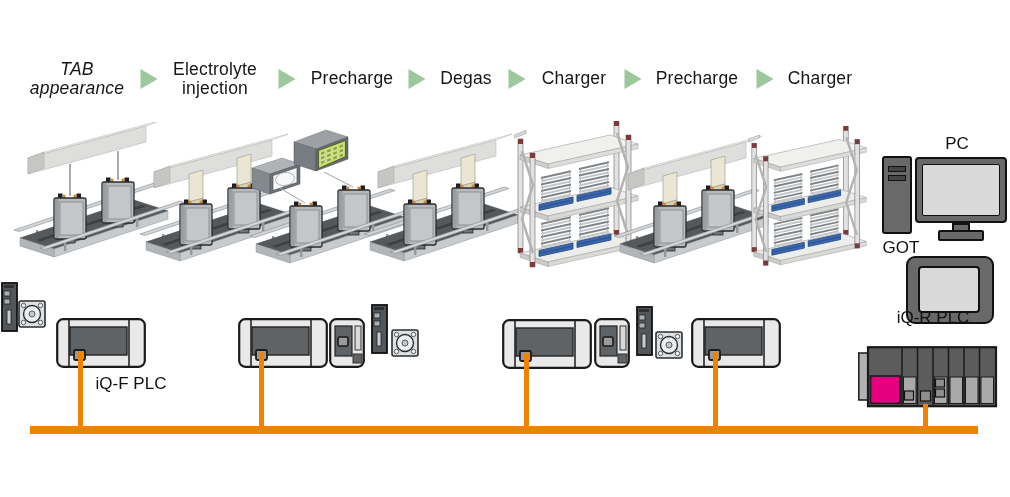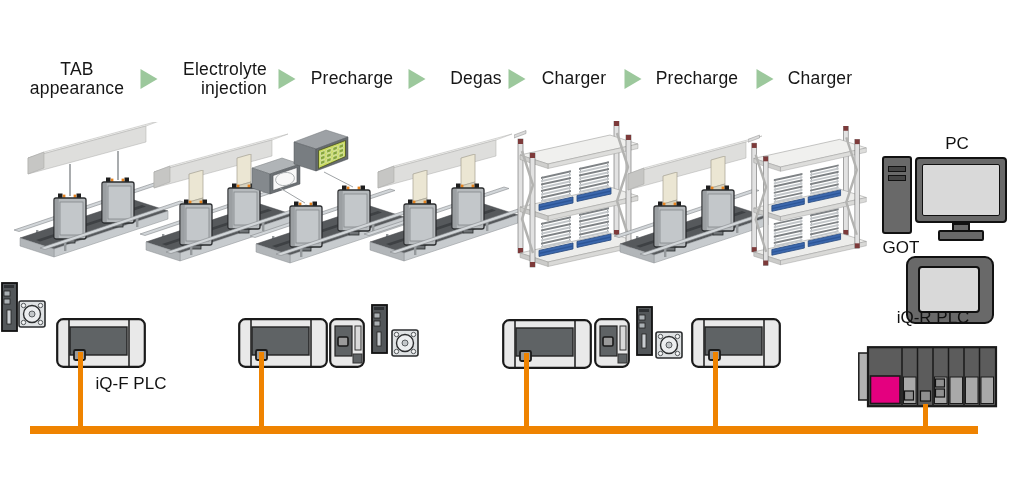--- a/index.html
+++ b/index.html
@@ -6,22 +6,22 @@
   .canvas{
     position:relative;width:1010px;height:497px;background:#ffffff;overflow:hidden;
     font-family:"Liberation Sans", sans-serif;color:#1a1a1a;
   }
   
   .flow-label{
     position:absolute;transform:translate(-50%,-50%);
     font-size:17.5px;line-height:1.1;text-align:center;letter-spacing:0.2px;
     white-space:nowrap;color:#161616;
   }
-  .flow-label.two-line{white-space:normal;width:118px;}
-  .flow-label.two-line-narrow{white-space:normal;width:104px;text-align:right;}
+  .flow-label.two-line{white-space:normal;width:118px;font-style:italic;}
+  .flow-label.two-line-narrow{white-space:normal;width:104px;}
   .flow-arrow{
     position:absolute;transform:translate(-50%,-50%);width:0;height:0;
     border-top:10px solid transparent;border-bottom:10px solid transparent;
     border-left:17px solid #9cc89c;
   }
   
   .station{position:absolute;}
   
   .dev{position:absolute;}
   .dev-label{position:absolute;transform:translateX(-50%);font-size:17px;color:#111;white-space:nowrap;}
@@ -205,21 +205,21 @@
 
   <div class="flow-label two-line" style="left:77px;top:79px">TAB appearance</div>
   <div class="flow-arrow" style="left:149px;top:79px"></div>
 
   <div class="flow-label two-line-narrow" style="left:215px;top:79px">Electrolyte injection</div>
   <div class="flow-arrow" style="left:287px;top:79px"></div>
 
   <div class="flow-label" style="left:352px;top:79px">Precharge</div>
   <div class="flow-arrow" style="left:417px;top:79px"></div>
 
-  <div class="flow-label" style="left:476px;top:79px">Degas</div>
+  <div class="flow-label" style="left:466px;top:79px">Degas</div>
   <div class="flow-arrow" style="left:517px;top:79px"></div>
 
   <div class="flow-label" style="left:574px;top:79px">Charger</div>
   <div class="flow-arrow" style="left:633px;top:79px"></div>
 
   <div class="flow-label" style="left:697px;top:79px">Precharge</div>
   <div class="flow-arrow" style="left:765px;top:79px"></div>
 
   <div class="flow-label" style="left:820px;top:79px">Charger</div>
 

